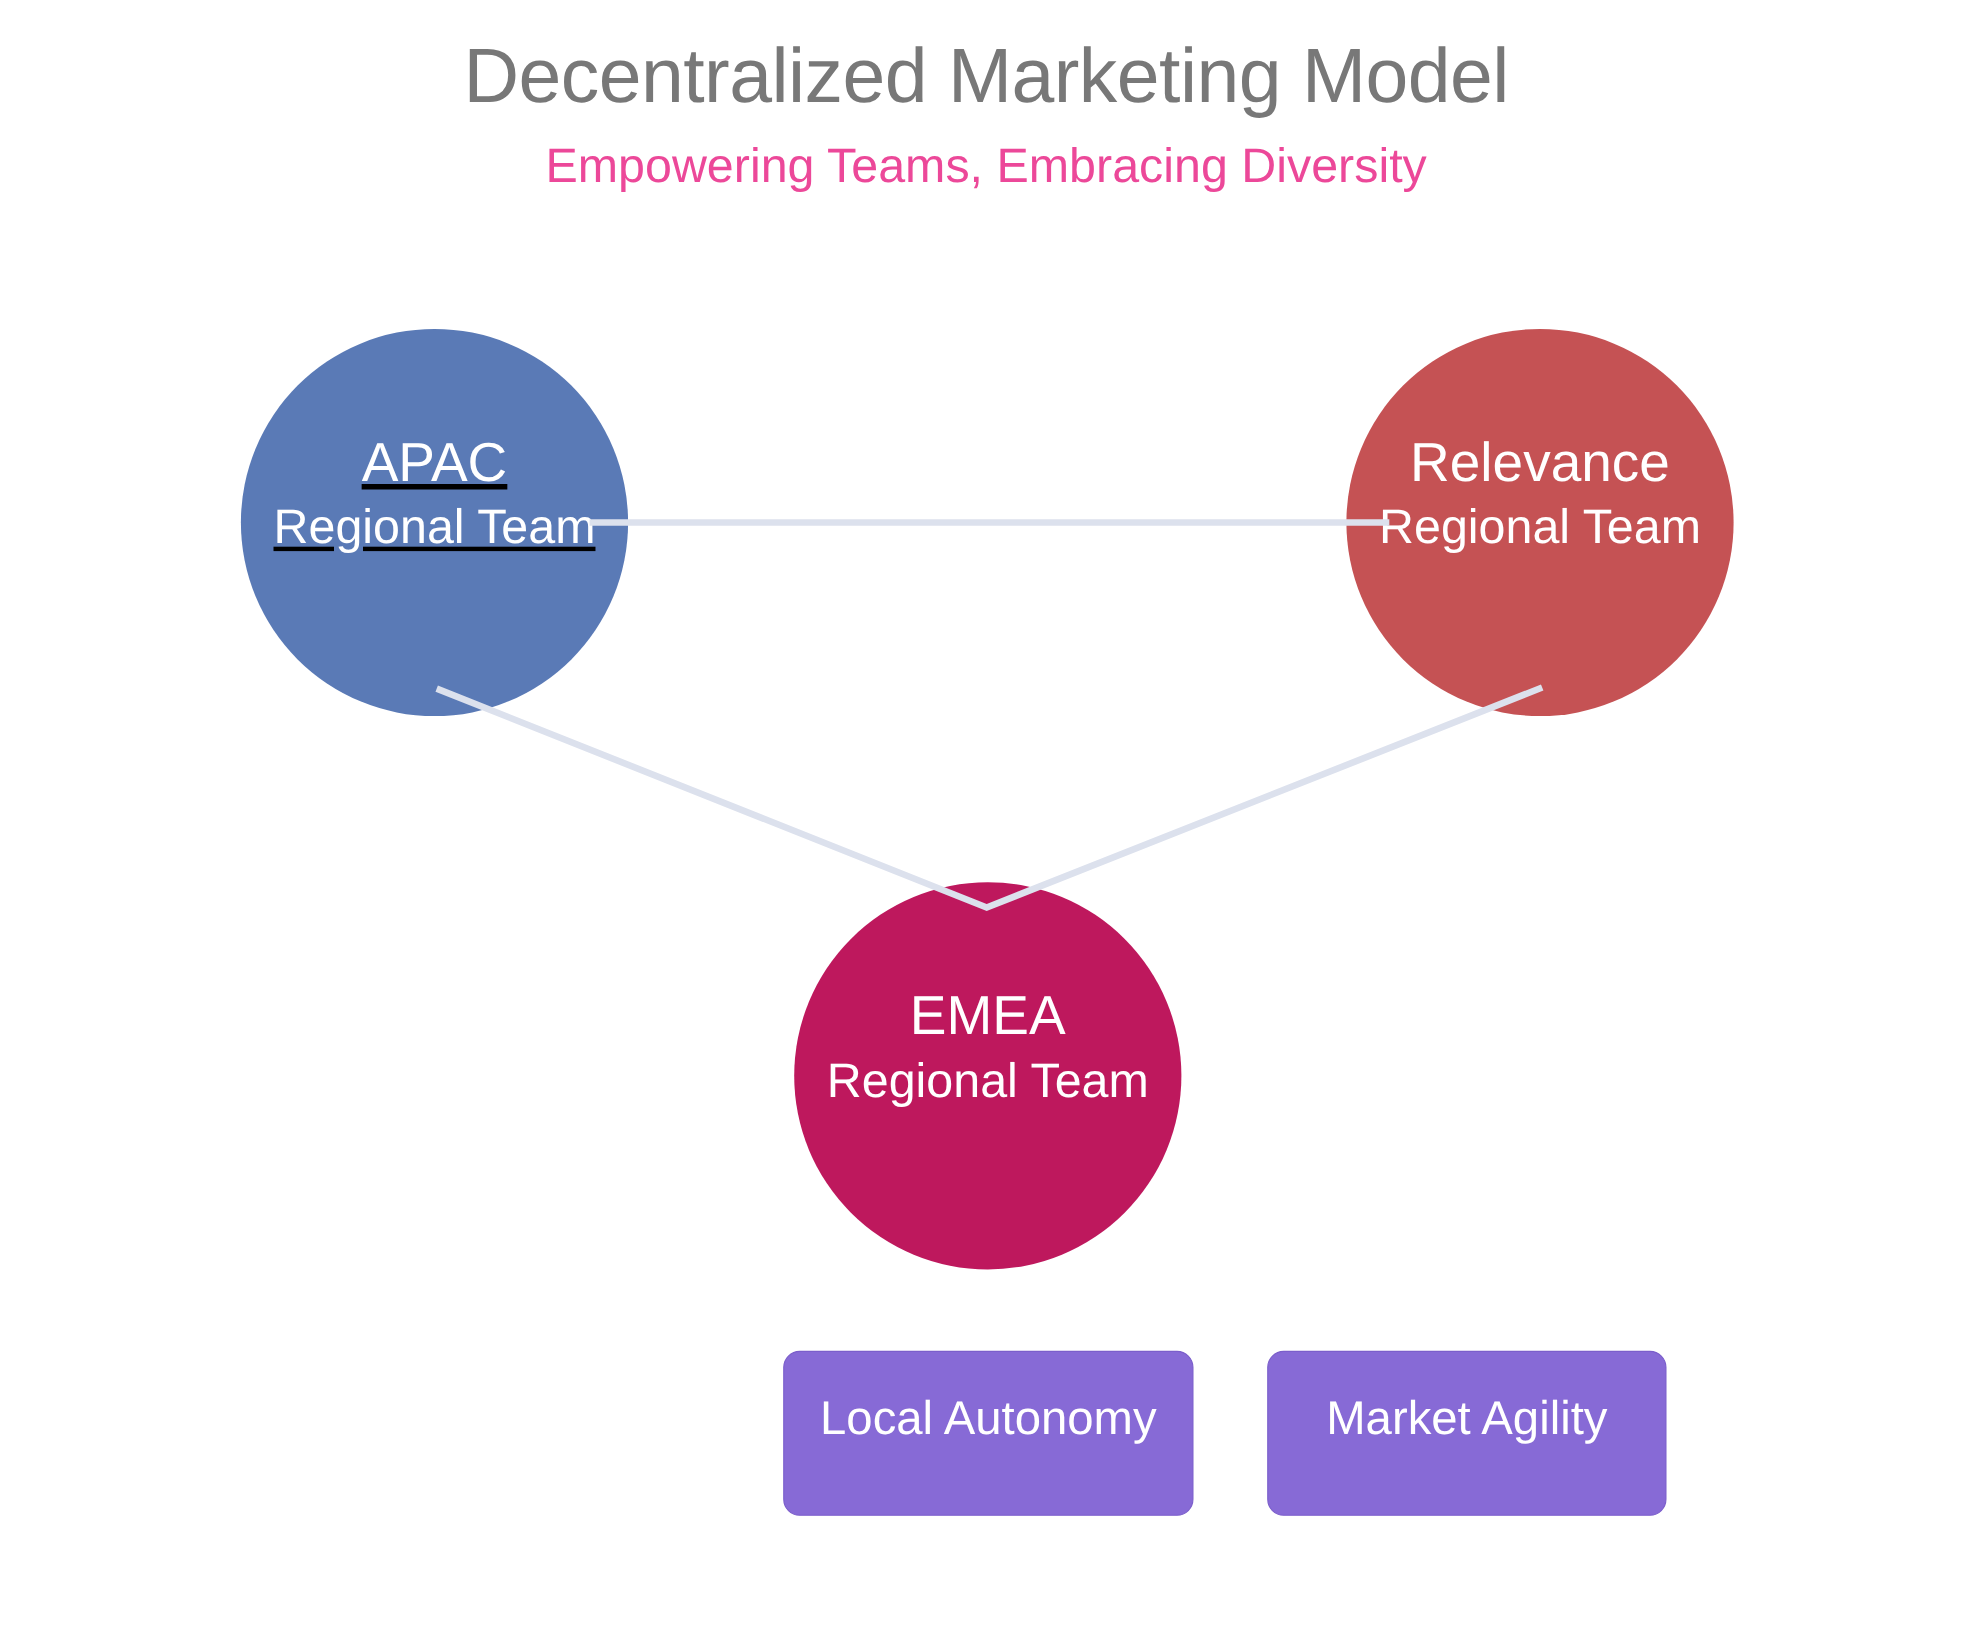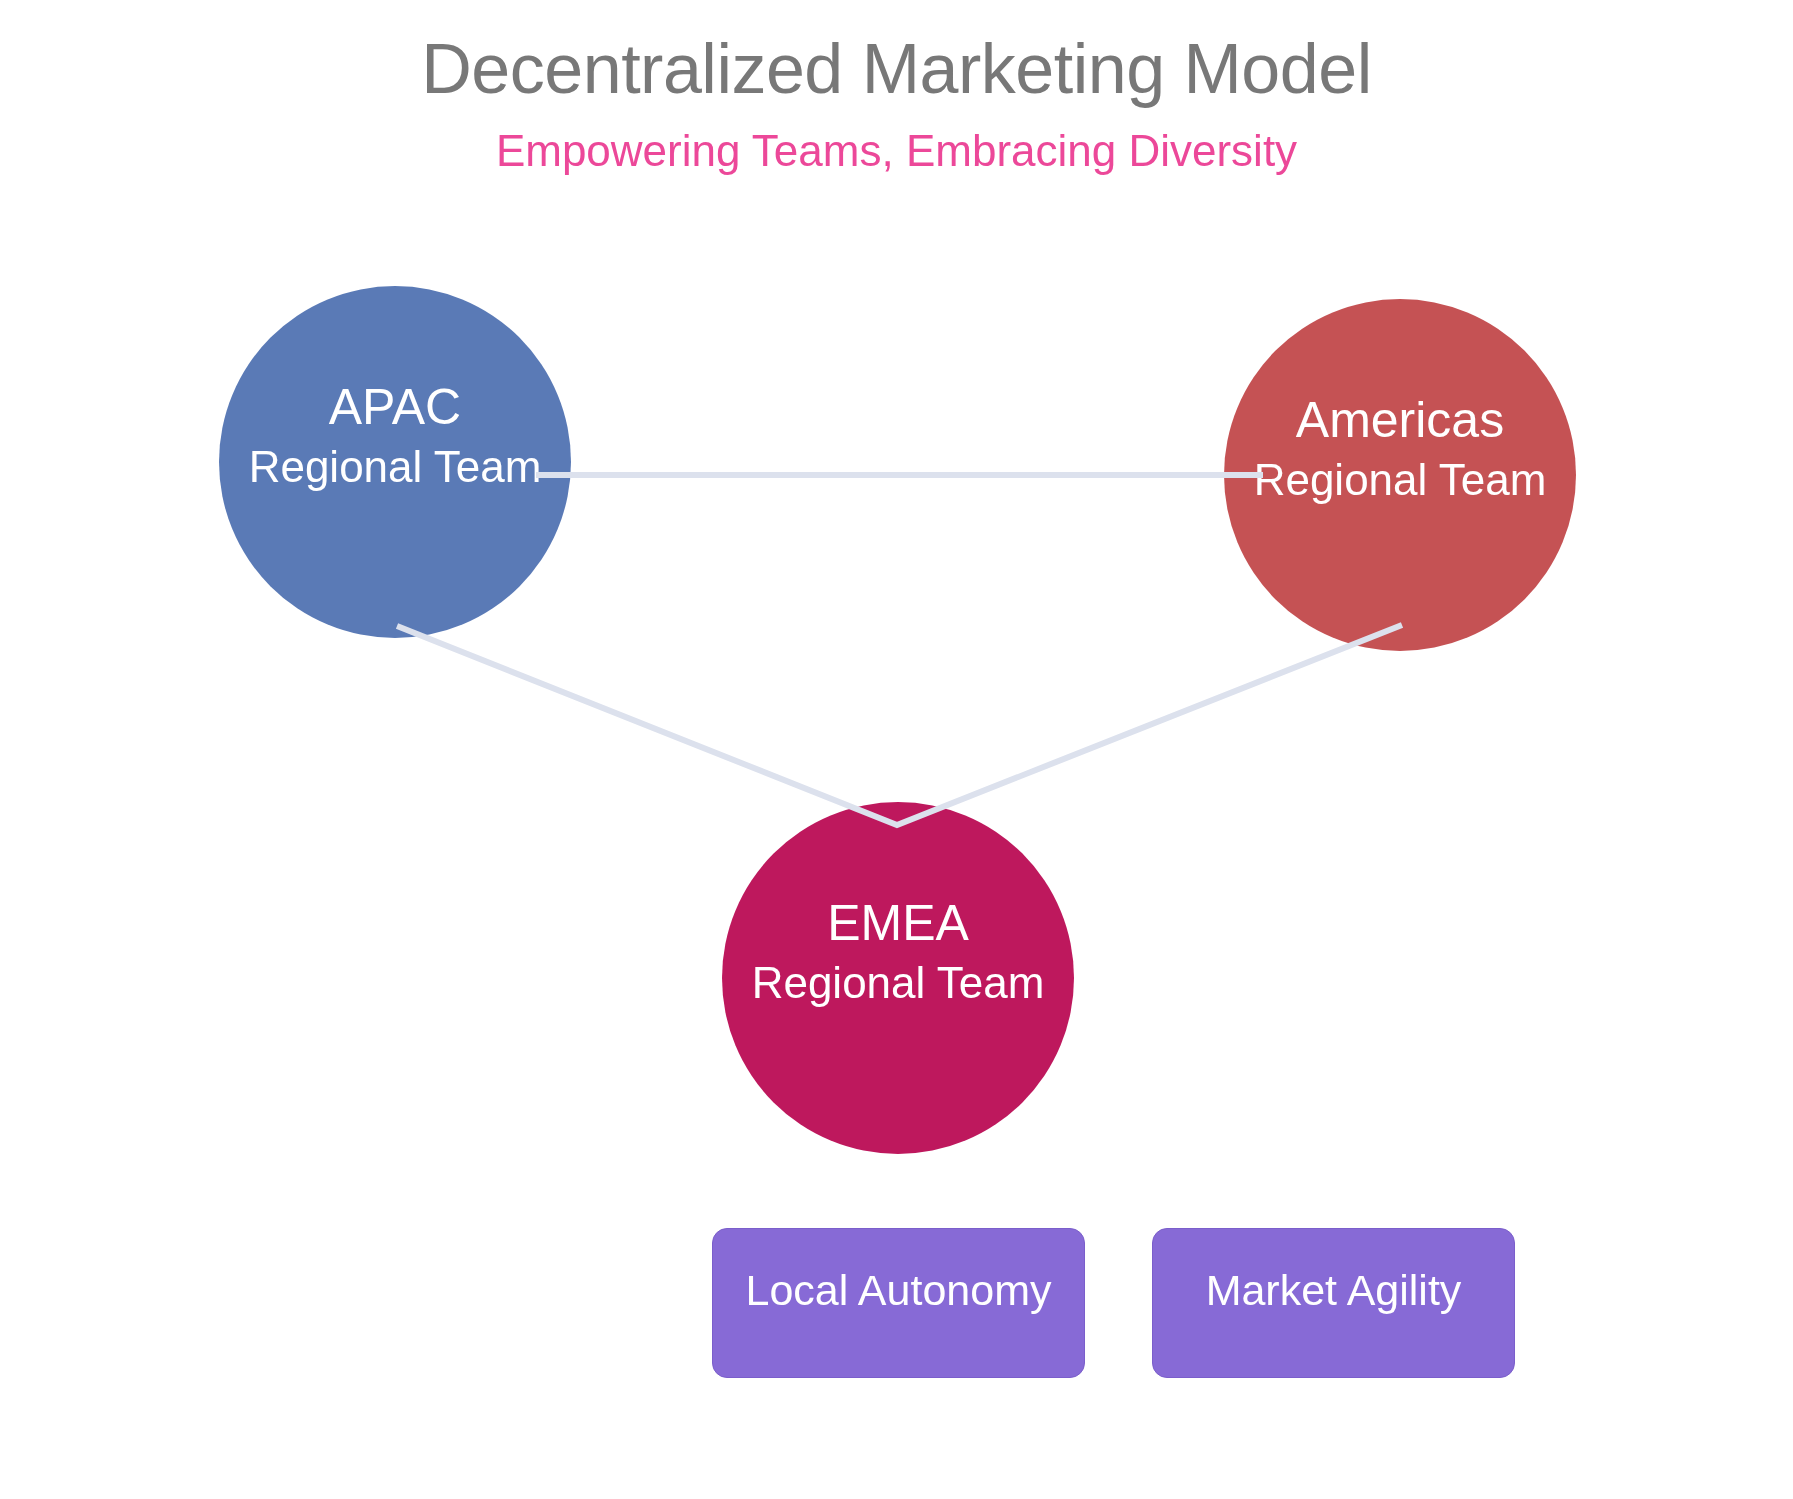--- a/index.html
+++ b/index.html
@@ -65,21 +65,21 @@
     white-space: nowrap;
   }
   .node-sublabel {
     color: #ffffff;
     font-size: 44px;
     line-height: 56px;
     font-weight: 300;
     margin-top: 2px;
     white-space: nowrap;
   }
-  .node-apac     { left: 219px;  top: 286px; }
+  .node-apac     { left: 219px;  top: 299px; text-decoration: underline; }
   .node-americas { left: 1224px; top: 299px; }
   .node-emea     { left: 722px;  top: 802px; }
 
   
   .connectors {
     position: absolute;
     left: 0; top: 0;
     width: 1793px;
     height: 1499px;
     z-index: 2;
@@ -125,21 +125,21 @@
 
   <div class="node node-apac" style="background-color: rgb(90, 122, 182);">
     <div class="node-inner">
       <div class="node-label">APAC</div>
       <div class="node-sublabel">Regional Team</div>
     </div>
   </div>
 
   <div class="node node-americas" style="background-color: rgb(197, 82, 84);">
     <div class="node-inner">
-      <div class="node-label">Americas</div>
+      <div class="node-label">Relevance</div>
       <div class="node-sublabel">Regional Team</div>
     </div>
   </div>
 
   <div class="node node-emea" style="background-color: #be185d;">
     <div class="node-inner">
       <div class="node-label">EMEA</div>
       <div class="node-sublabel">Regional Team</div>
     </div>
   </div>

